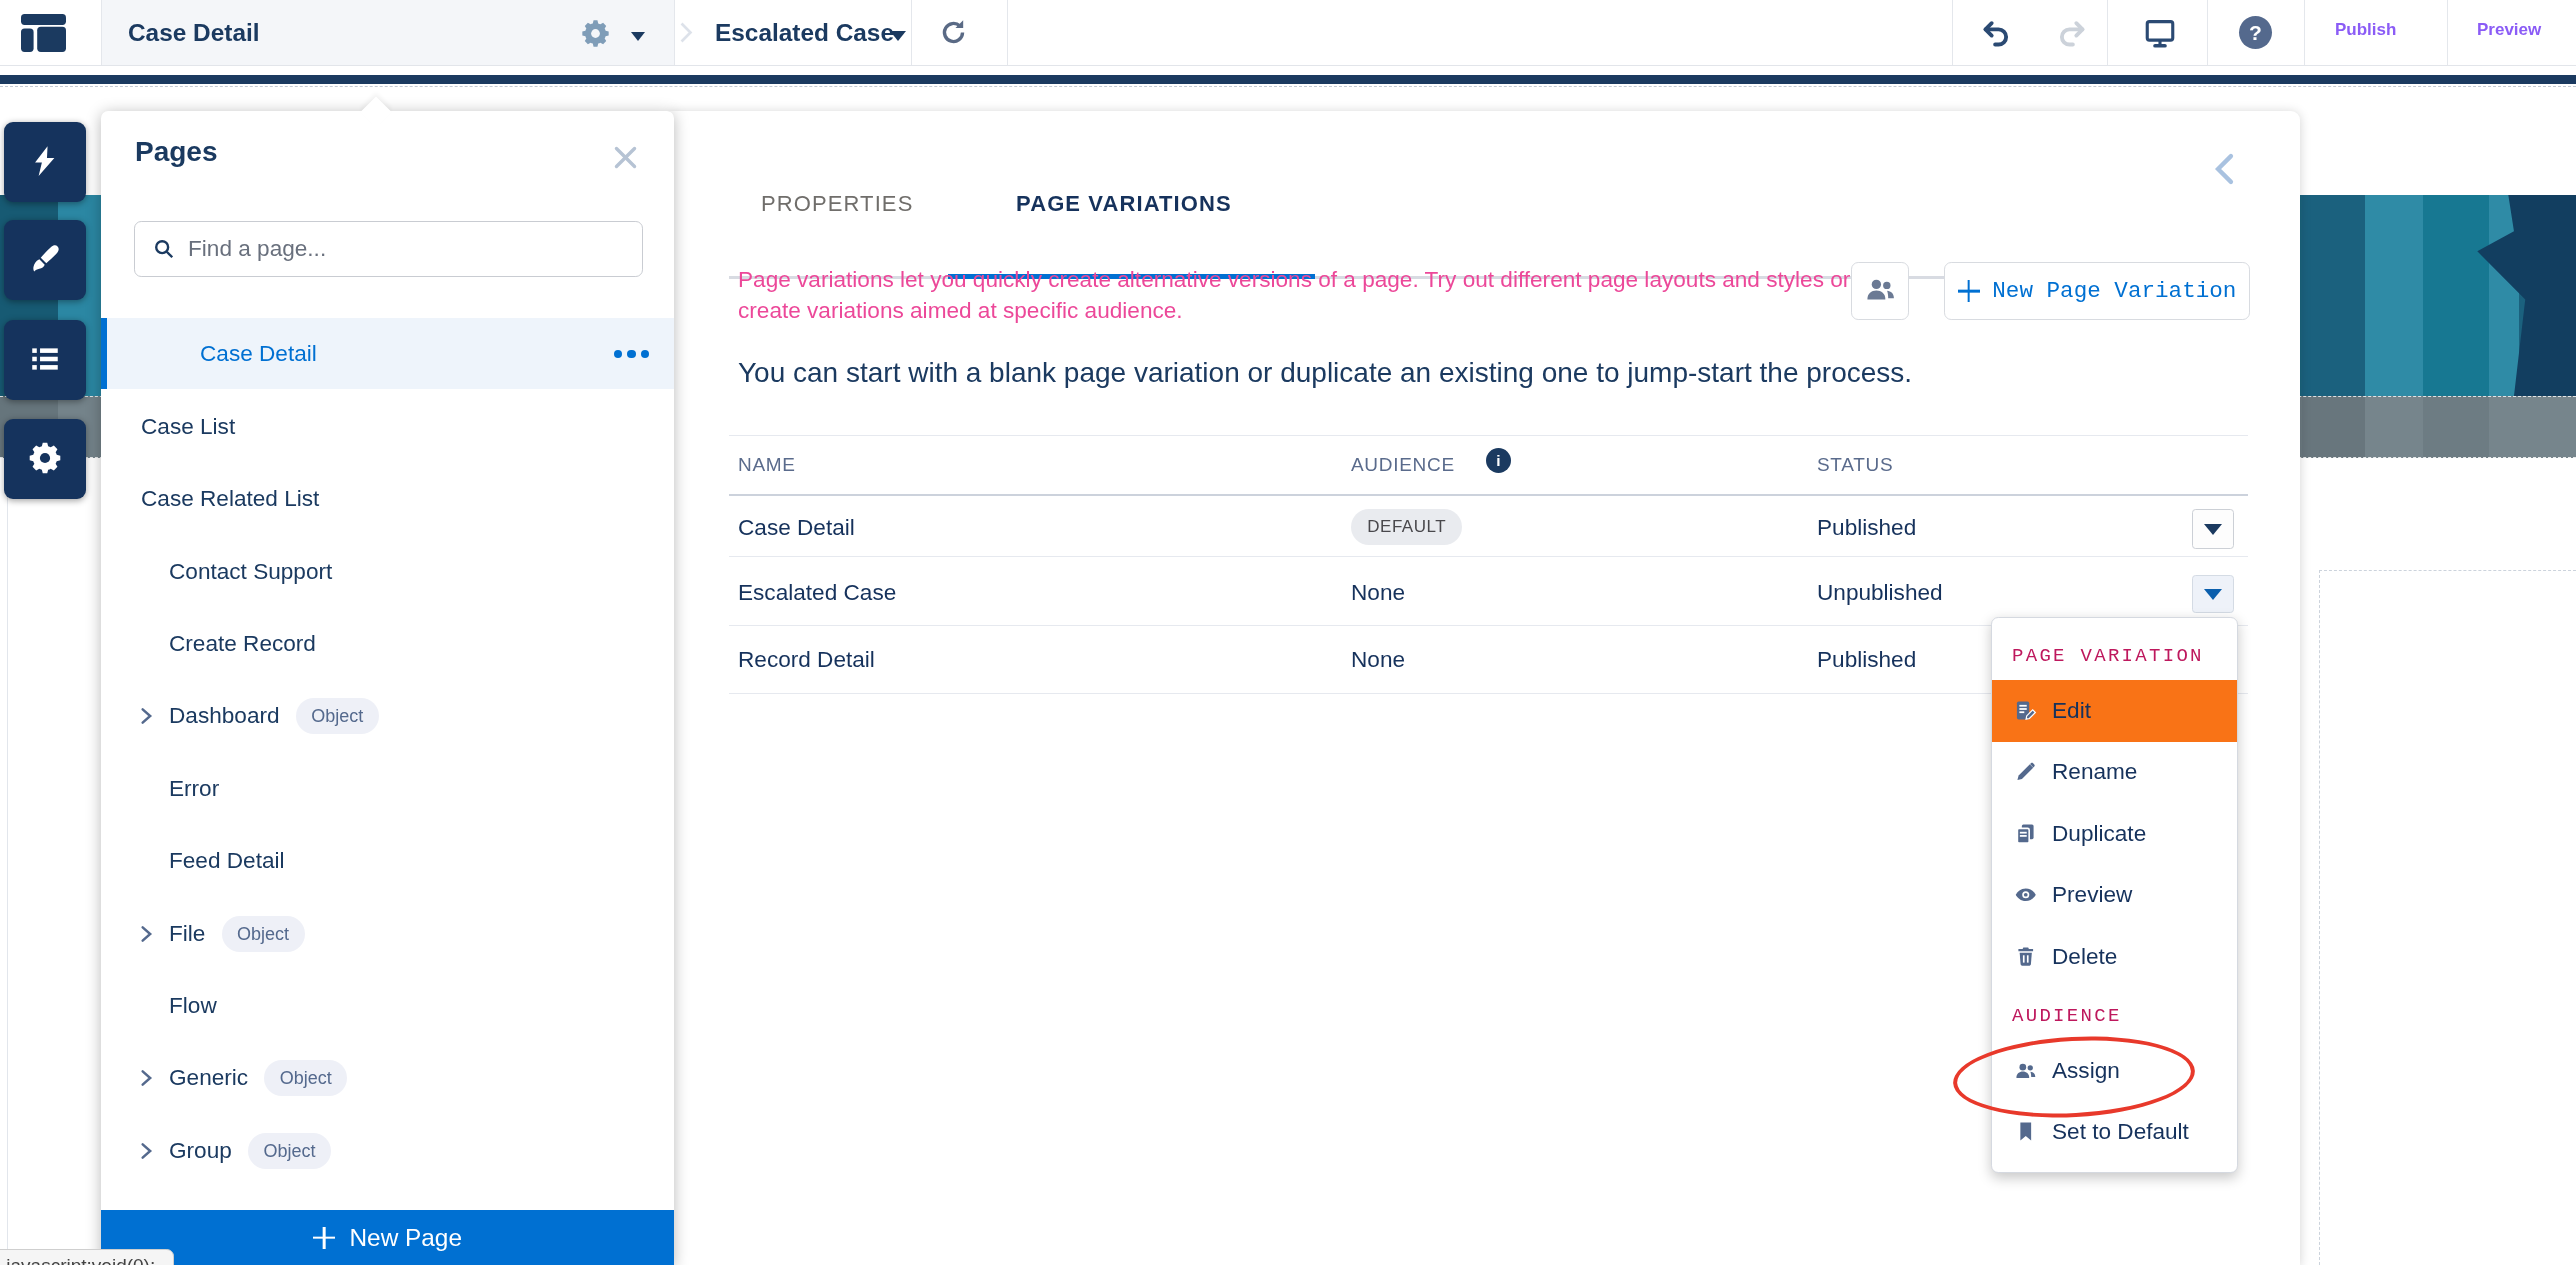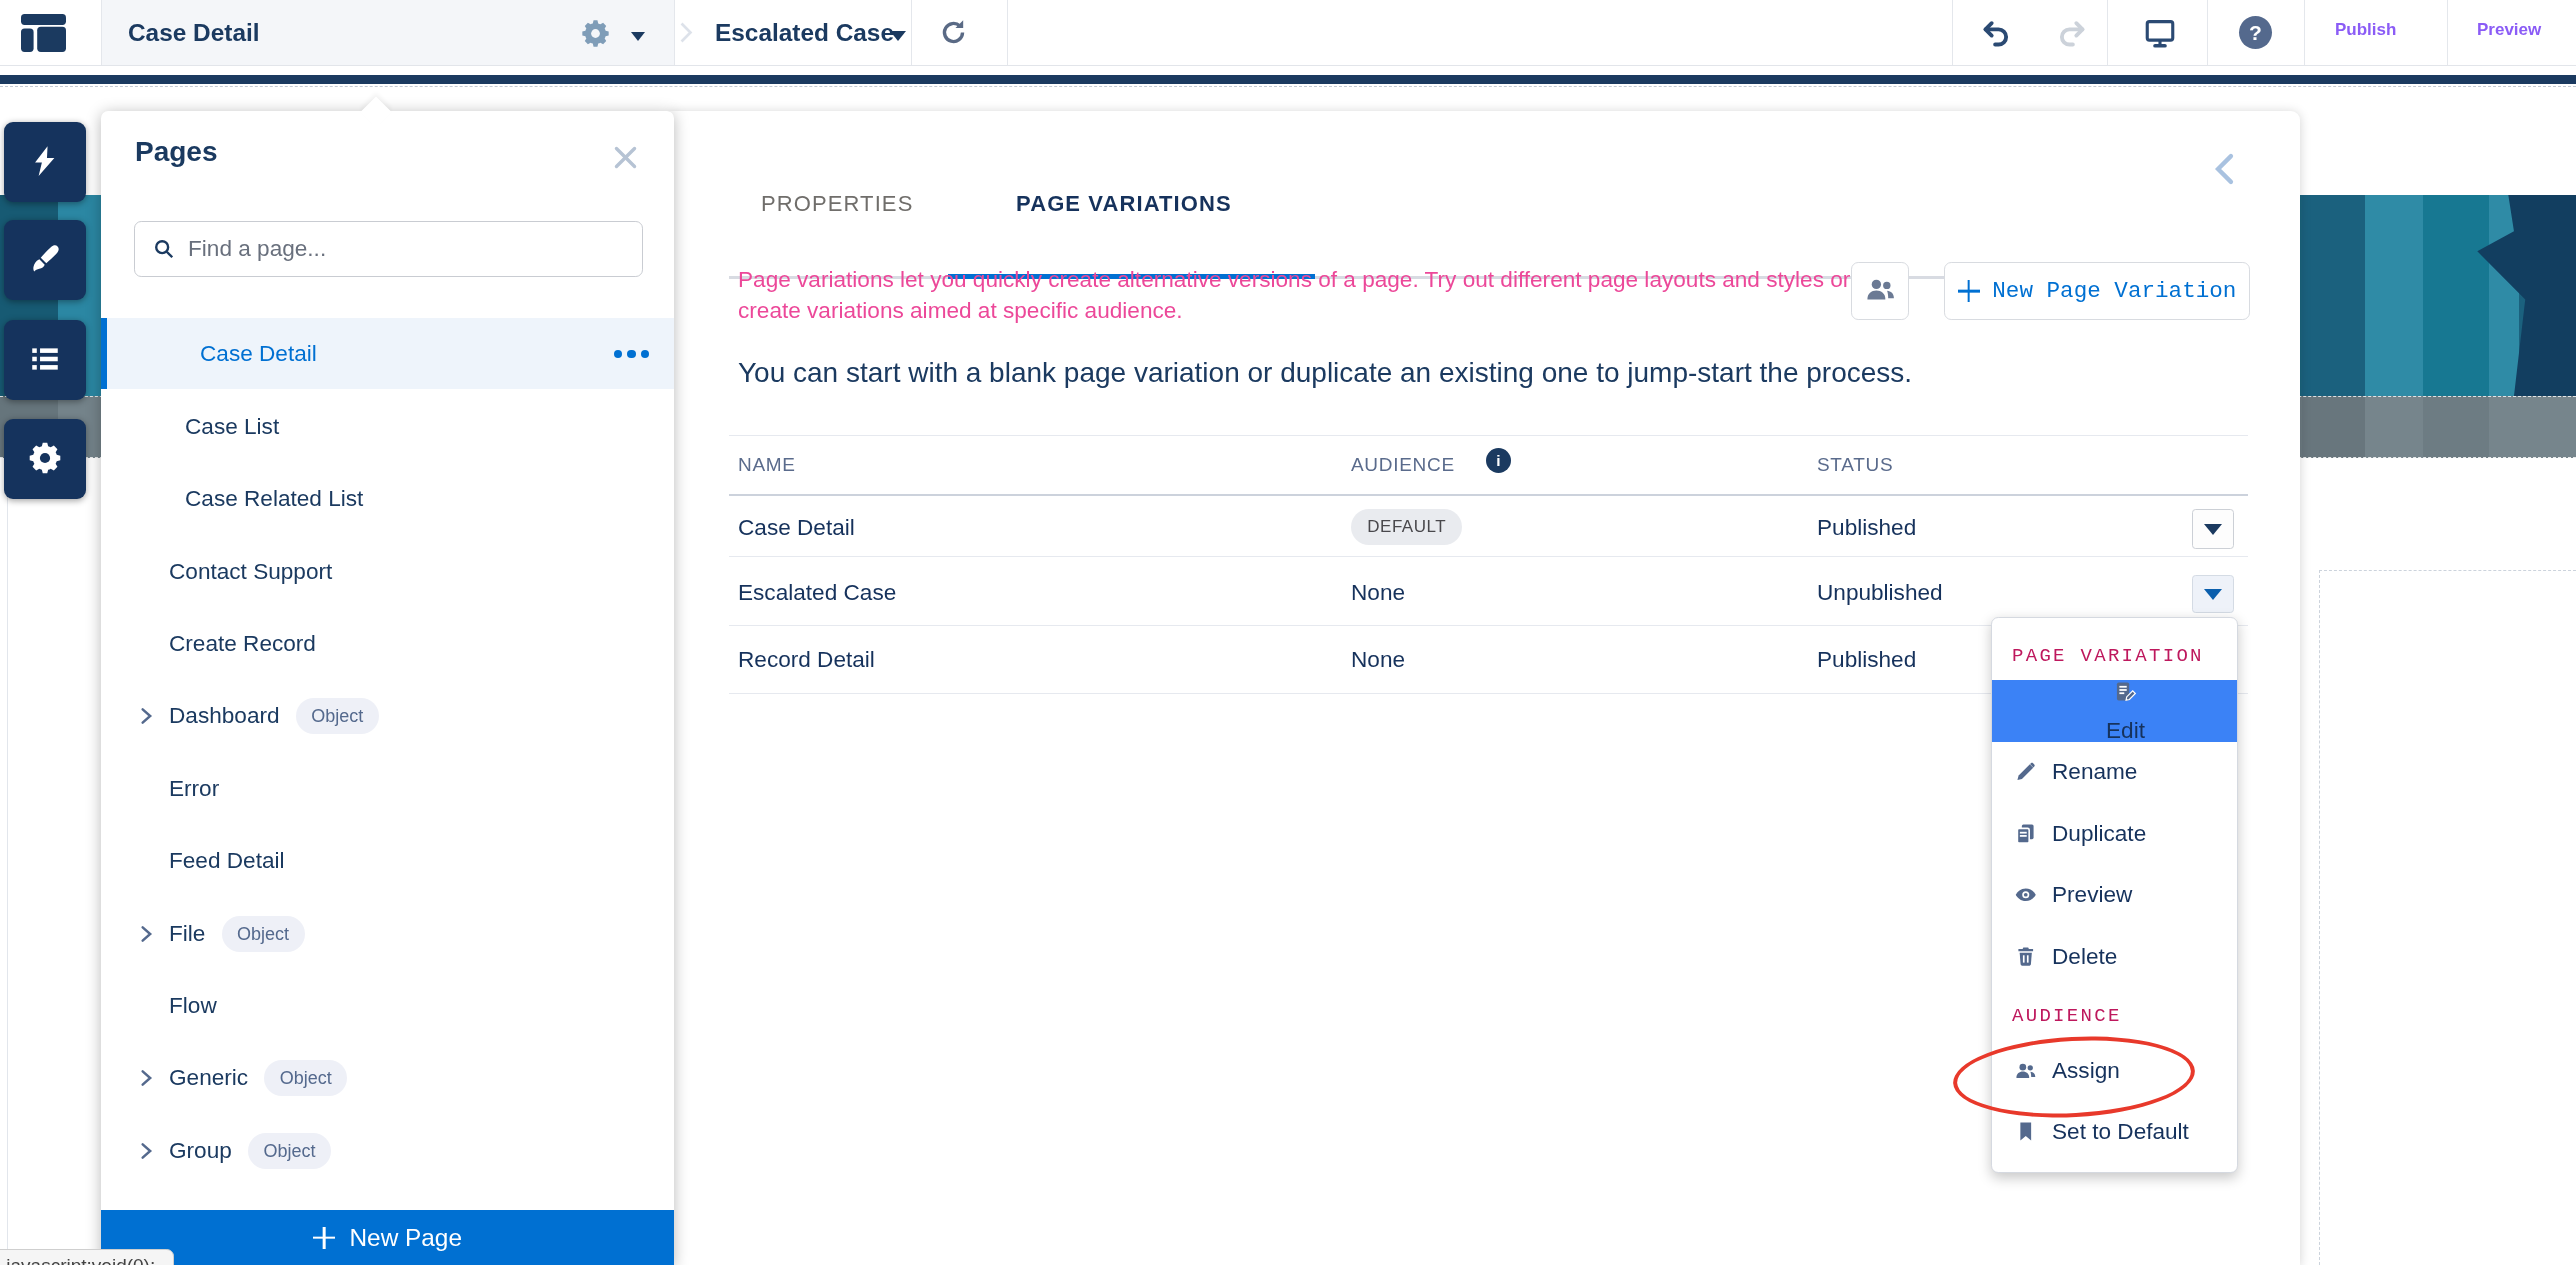--- a/index.html
+++ b/index.html
@@ -46,21 +46,21 @@
   .pp-title{position:absolute;left:34px;top:25px;font-size:28px;font-weight:700;color:#1b3a60;}
   .pp-close{position:absolute;left:509px;top:31px;width:31px;height:31px;color:#b6c3d4;cursor:pointer;}
   .pp-search{position:absolute;left:33px;top:110px;width:507px;height:54px;border:1.4px solid #c9ccd2;
     border-radius:7.2px;background:#fff;display:flex;align-items:center;}
   .pp-search svg{margin:0 11px 0 18px;flex:0 0 auto;color:#1b3a60;}
   .pp-search input{border:none;outline:none;flex:1;font-size:22.6px;color:#1b3a60;background:transparent;
     font-family:"Liberation Sans",sans-serif;}
   .pp-search input::placeholder{color:#69707d;}
   .pp-item{position:absolute;left:0;width:573px;height:71px;display:flex;align-items:center;
     font-size:22.6px;color:#1b3a60;cursor:pointer;box-sizing:border-box;padding-left:68px;}
-  .pp-item.child{padding-left:84px;}
+  .pp-item.child{padding-left:40px;}
   .pp-item.selected{background:#eef4fb;border-left:6.3px solid #0070d2;padding-left:93px;color:#0070d2;}
   .pp-chevron{position:absolute;left:35px;top:50%;transform:translateY(-50%);color:#54698d;display:flex;}
   .pp-badge{margin-left:16.3px;height:36px;line-height:36px;padding:0 15.4px;border-radius:18px;
     background:#eef0f7;color:#54698d;font-size:18px;}
   .pp-dots{position:absolute;right:25px;top:50%;transform:translateY(-50%);display:flex;gap:5.4px;}
   .pp-dots i{width:8.1px;height:8.1px;border-radius:50%;background:#0070d2;}
   .new-page-bar{position:absolute;left:0;top:1099px;width:573px;height:55px;background:#0070d2;color:#fff;
     display:flex;align-items:center;justify-content:center;gap:14.5px;font-size:24.4px;cursor:pointer;}
 
   .plus-icon{position:relative;width:22px;height:22px;display:inline-block;}
@@ -97,21 +97,21 @@
   .row-dd .caret-down{border-left-width:9px;border-right-width:9px;border-top-width:11px;}
   .row-dd.open{background:#eef2f9;border-color:#d4dbe4;}
   .row-dd.open .caret-down{border-top-color:#0b5fad;}
 
   
   .var-menu{left:1991px;top:617px;width:247px;height:556px;background:#fff;border:0.9px solid #d5d9e0;
     border-radius:7.2px;box-shadow:0 4.5px 12.7px rgba(0,0,0,.22);z-index:40;box-sizing:border-box;}
   .vm-header{position:absolute;left:20px;font-size:19px;letter-spacing:2.3px;color:#be185d;font-family:Liberation Mono, monospace;}
   .vm-item{position:absolute;left:0;width:245px;height:62px;display:flex;align-items:center;gap:14.5px;
     padding-left:22px;box-sizing:border-box;font-size:22.6px;color:#16325c;cursor:pointer;}
-  .vm-item.hl{background:#3b82f6;flex-direction:column;}
+  .vm-item.hl{background:#f97316;}
   .vm-item svg{color:#54698d;flex:0 0 auto;}
 
   .red-ellipse{left:1953px;top:1037px;width:234px;height:72px;border:4.5px solid #e8392b;border-radius:50%;
     transform:rotate(-3deg);z-index:45;pointer-events:none;}
 
   .status-tip{left:-12.7px;top:1249px;height:36px;padding:5.4px 18px;background:#f5f5f5;border:0.9px solid #cfcfcf;
     border-radius:7.2px;color:#444;font-size:19px;z-index:60;white-space:nowrap;}
 
   .chev-sep{color:#dde2ea;}
 </style>

